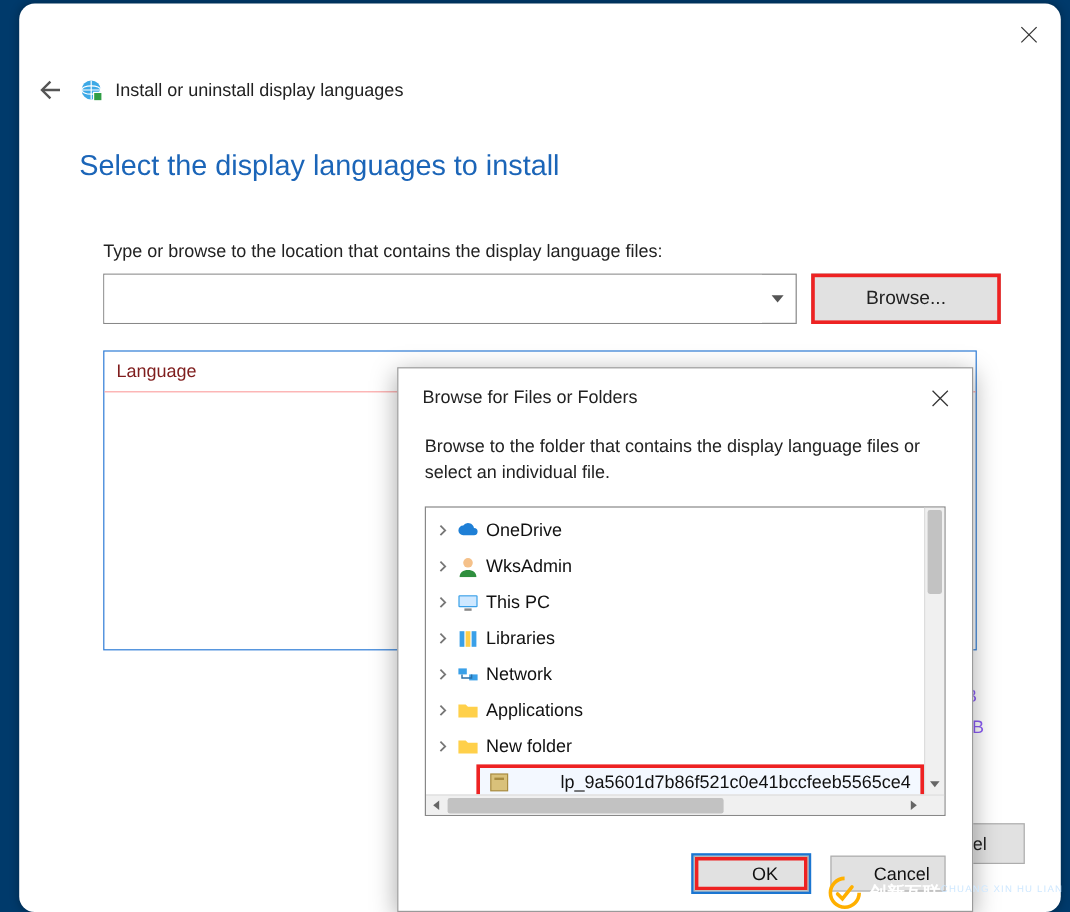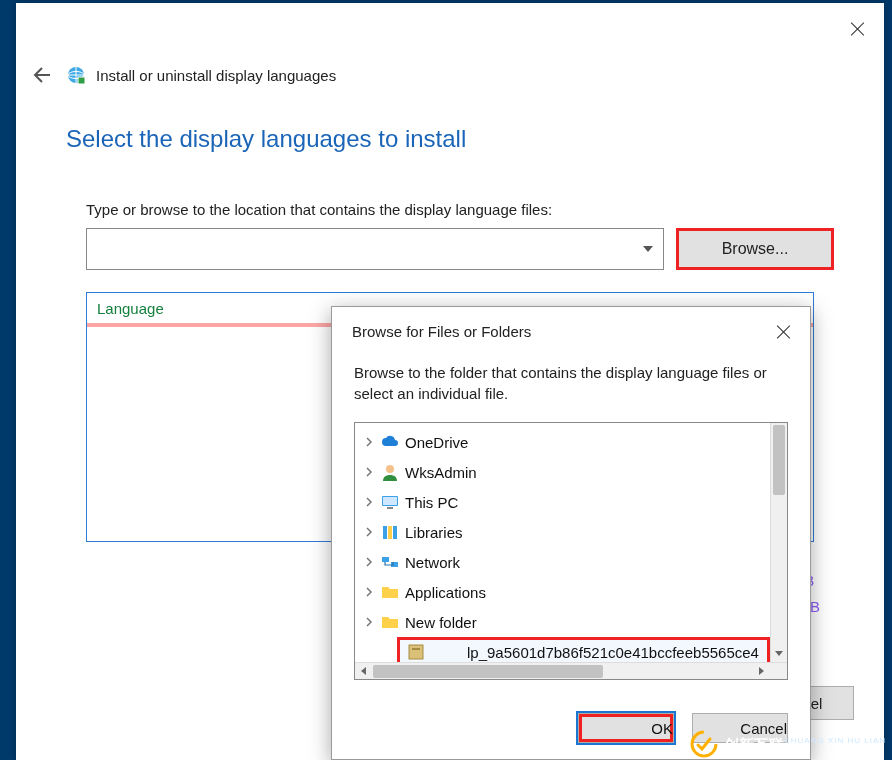--- a/index.html
+++ b/index.html
@@ -14,20 +14,21 @@
     overflow: hidden;
   }
   .main-window {
     position: absolute;
     left: 16px;
     top: 3px;
     width: 868px;
     height: 757px;
     background: #fff;
     box-shadow: 0 0 8px rgba(0,0,0,.3);
+    border-radius: 13px;
   }
   .close-x {
     position: absolute;
     right: 18px;
     top: 18px;
     width: 16px; height: 16px;
     cursor: pointer;
   }
   .close-x::before, .close-x::after {
     content:"";
@@ -90,22 +91,22 @@
   }
   .red-box{outline:3px solid #e22; outline-offset:-3px;}
   .lang-table{
     margin:22px 20px 0 20px;
     border:1px solid #2e7cd6;
     height:250px;
     background:#fff;
   }
   .lang-table-header{
     height:34px;display:flex;align-items:center;
-    border-bottom:4px solid #fca5a5;
-    padding-left:10px;font-size:15px;color:#15803d;text-align:right;
+    border-bottom:1px solid #fca5a5;
+    padding-left:10px;font-size:15px;color:#7f1d1d;text-align:right;
   }
   .footer-stats{
     position:absolute;
     right:64px; top:565px;
     text-align:center;font-size:15px;color:#8b5cf6;line-height:1.7;
   }
   .footer-buttons{
     position:absolute; right:30px; bottom:40px;
     display:flex; gap:14px;
   }
@@ -178,21 +179,21 @@
   .hscroll-left{left:0;}
   .hscroll-right{right:17px;}
   .hscroll-left::after{content:"";width:0;height:0;border-top:4px solid transparent;border-bottom:4px solid transparent;border-right:5px solid #666;}
   .hscroll-right::after{content:"";width:0;height:0;border-top:4px solid transparent;border-bottom:4px solid transparent;border-left:5px solid #666;}
   .hscroll-thumb{position:absolute;left:18px;top:2px;height:13px;width:230px;background:#c2c2c2;border-radius:2px;}
   .bd-buttons{
     position:absolute;right:22px;bottom:16px;display:flex;gap:18px;
   }
   .bd-btn{
     width:96px;height:30px;background:#e1e1e1;border:1px solid #adadad;
-    display:flex;align-items:center;justify-content:flex-end;font-size:15px;color:#111;cursor:pointer;padding-left:23px;
+    display:flex;align-items:center;justify-content:center;font-size:15px;color:#111;cursor:pointer;padding-left:23px;
   }
   .bd-btn.ok{outline:2px solid #1b76d1;outline-offset:0;}
   .bd-btn.ok.red{box-shadow: inset 0 0 0 3px #e22;}
   .watermark{
     position:absolute;right:6px;bottom:2px;
     display:flex;align-items:center;gap:6px;
     color:#fff;font-size:12px;
     pointer-events:none;
   }
   .watermark .wm-icon{width:28px;height:28px;}

